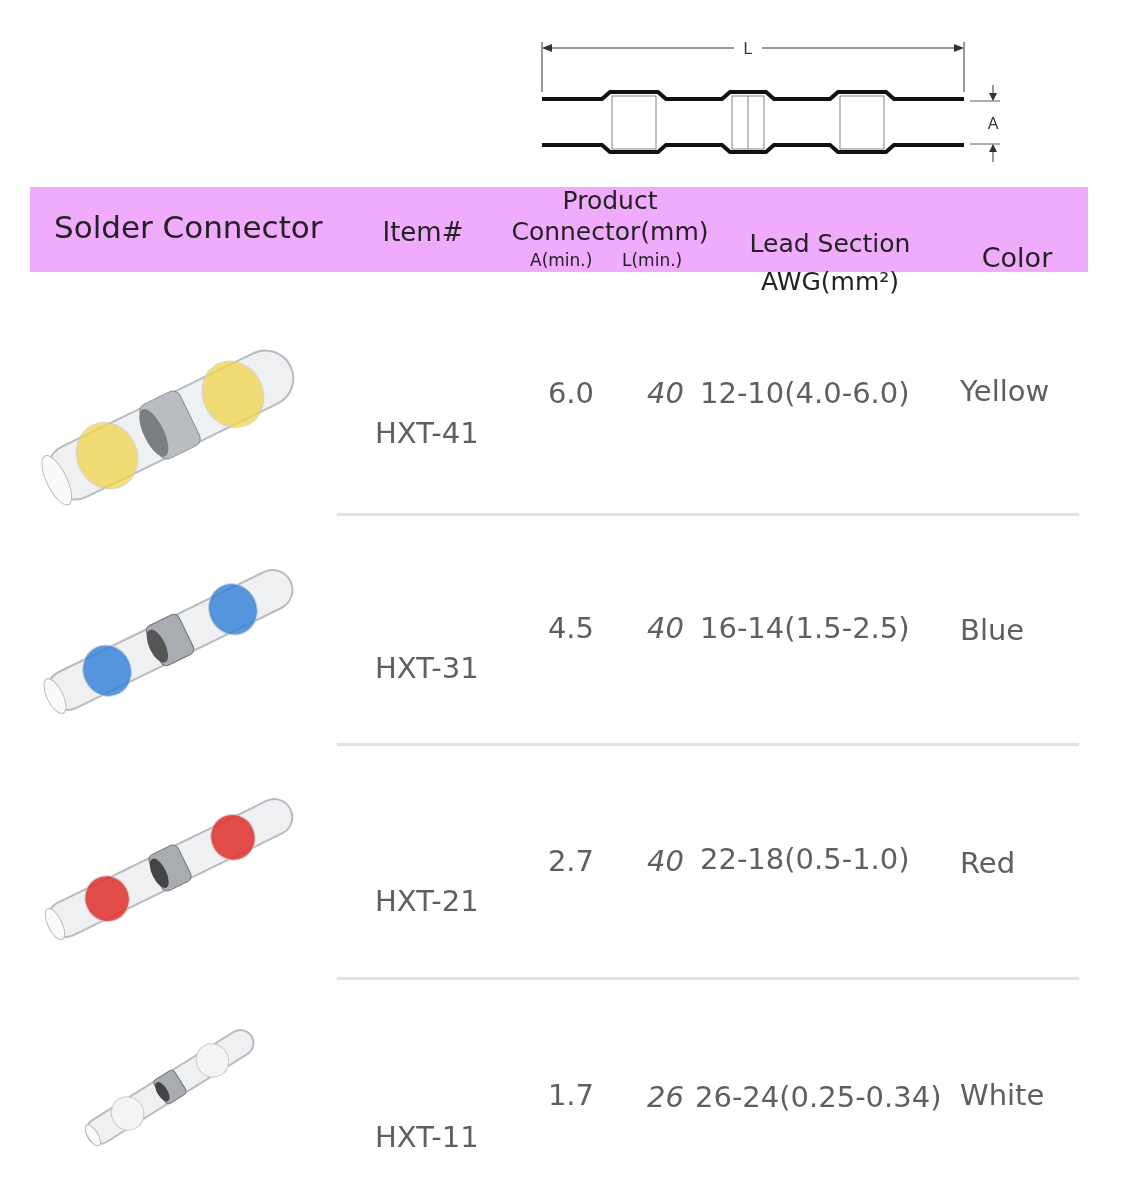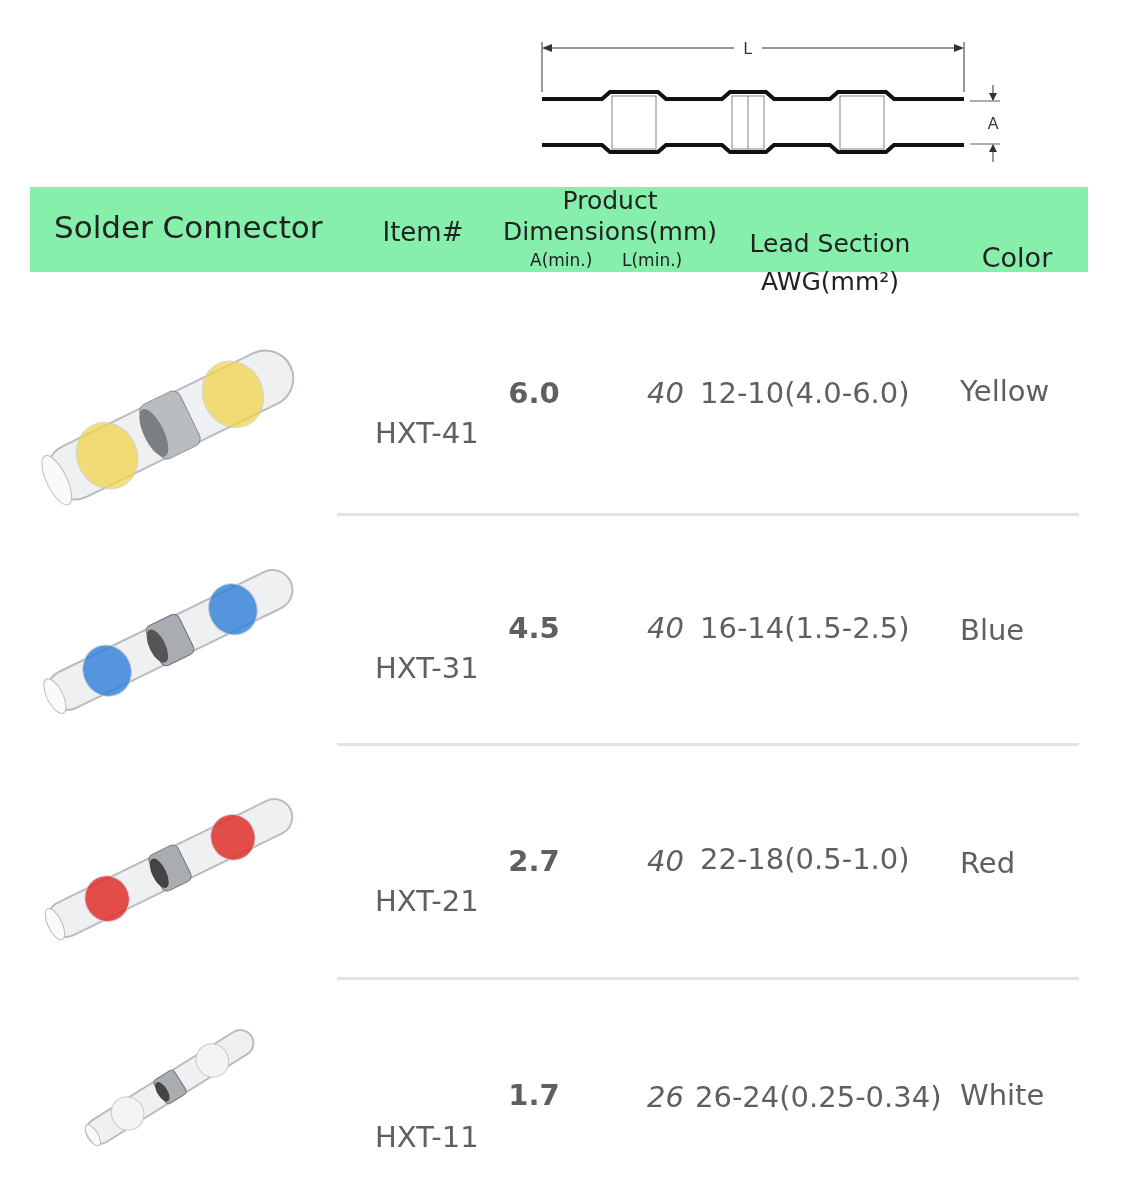--- a/index.html
+++ b/index.html
@@ -1,29 +1,29 @@
 <!DOCTYPE html>
 <html><head>
 <meta charset="utf-8">
 <style>
   html, body { margin: 0; padding: 0; background: #ffffff; }
   body { width: 1126px; height: 1192px; position: relative; overflow: hidden; font-family: "DejaVu Sans", "Liberation Sans", sans-serif; }
   .diagram { position: absolute; left: 530px; top: 30px; width: 480px; height: 140px; }
-  .header { position: absolute; left: 30px; top: 187px; width: 1058px; height: 85px; background: #86efac; color: #222; }
+  .header { position: absolute; left: 30px; top: 187px; width: 1058px; height: 85px; background: #f0abfc; color: #222; }
   .h { position: absolute; text-align: center; }
   .h-main { font-size: 31px; left: 24px; top: 22px; text-align: left; }
   .h-item { font-size: 26px; left: 338px; top: 30px; width: 110px; }
   .h-dim { left: 465px; top: -2px; width: 230px; font-size: 25px; line-height: 31px; }
   .h-sub { position: absolute; font-size: 17px; top: 60px; }
   .h-lead { left: 705px; top: 6px; width: 190px; font-size: 25px; line-height: 38px; margin-top: 32px; }
   .h-color { left: 932px; top: 26px; width: 110px; font-size: 27px; margin-top: 29px; }
   .row { position: absolute; left: 0; width: 1126px; height: 232px; }
   .cell { position: absolute; color: #5f5f5f; font-size: 29px; white-space: nowrap; }
   .c-item { left: 375px; margin-top: 40px; }
-  .c-a { left: 498px; width: 72px; text-align: center; font-weight: bold; }
+  .c-a { left: 522px; width: 72px; text-align: right; }
   .c-l { left: 612px; width: 72px; text-align: right; font-style: italic; }
   .c-lead { left: 700px; width: 250px; text-align: left; }
   .c-color { left: 960px; width: 110px; text-align: left; }
   .divider { position: absolute; left: 337px; width: 742px; height: 3px; background: #dfe4e8; }
   .img { position: absolute; }
 </style>
 </head>
 <body>
 
 <div class="diagram">
@@ -49,21 +49,21 @@
     <polygon points="463,114 459,122 467,122" fill="#333"></polygon>
     <text x="463" y="99" font-size="16" text-anchor="middle" fill="#333" font-family="Liberation Sans, sans-serif">A</text>
   </svg>
 </div>
 
 <div class="header">
   <div class="h h-main">Solder Connector</div>
   <div class="h h-item">Item#</div>
   <div class="h h-dim">
     <div>Product</div>
-    <div>Dimensions(mm)</div>
+    <div>Connector(mm)</div>
     <span class="h-sub" style="left:35px">A(min.)</span>
     <span class="h-sub" style="left:127px">L(min.)</span>
   </div>
   <div class="h h-lead">
     <div>Lead Section</div>
     <div>AWG(mm²)</div>
   </div>
   <div class="h h-color">Color</div>
 </div>
 

